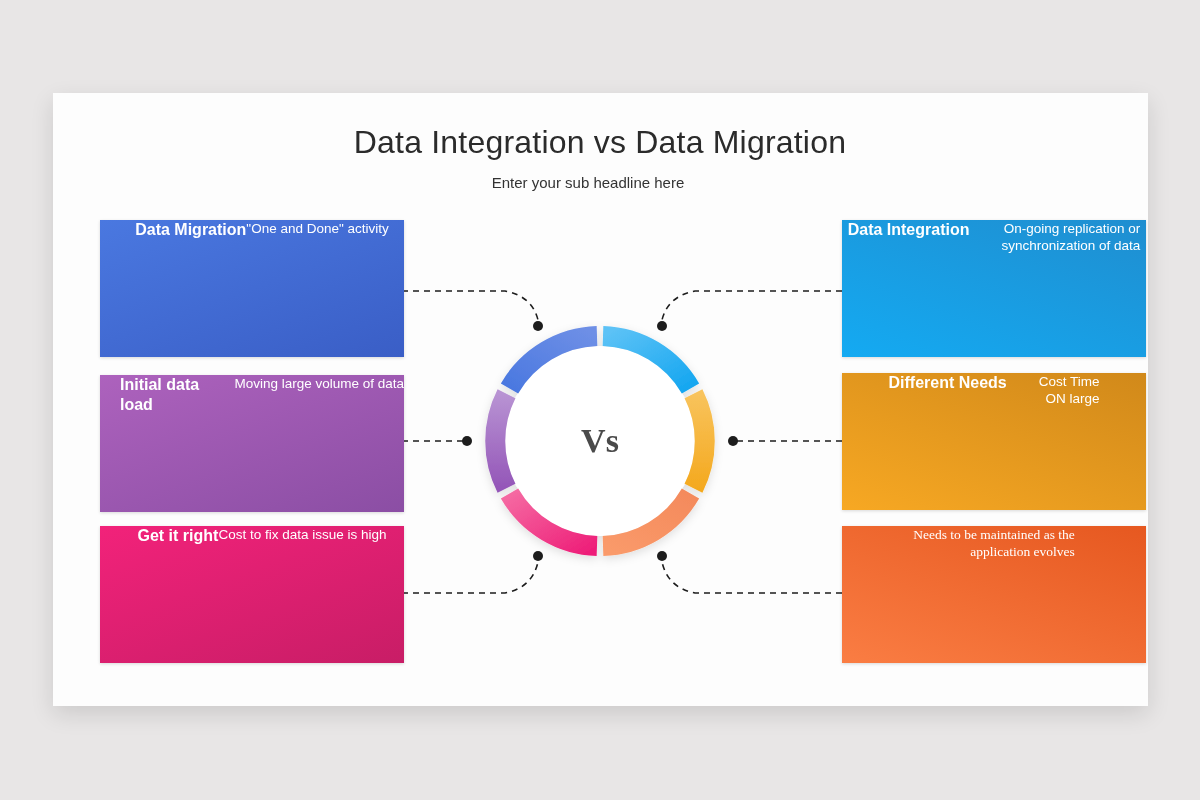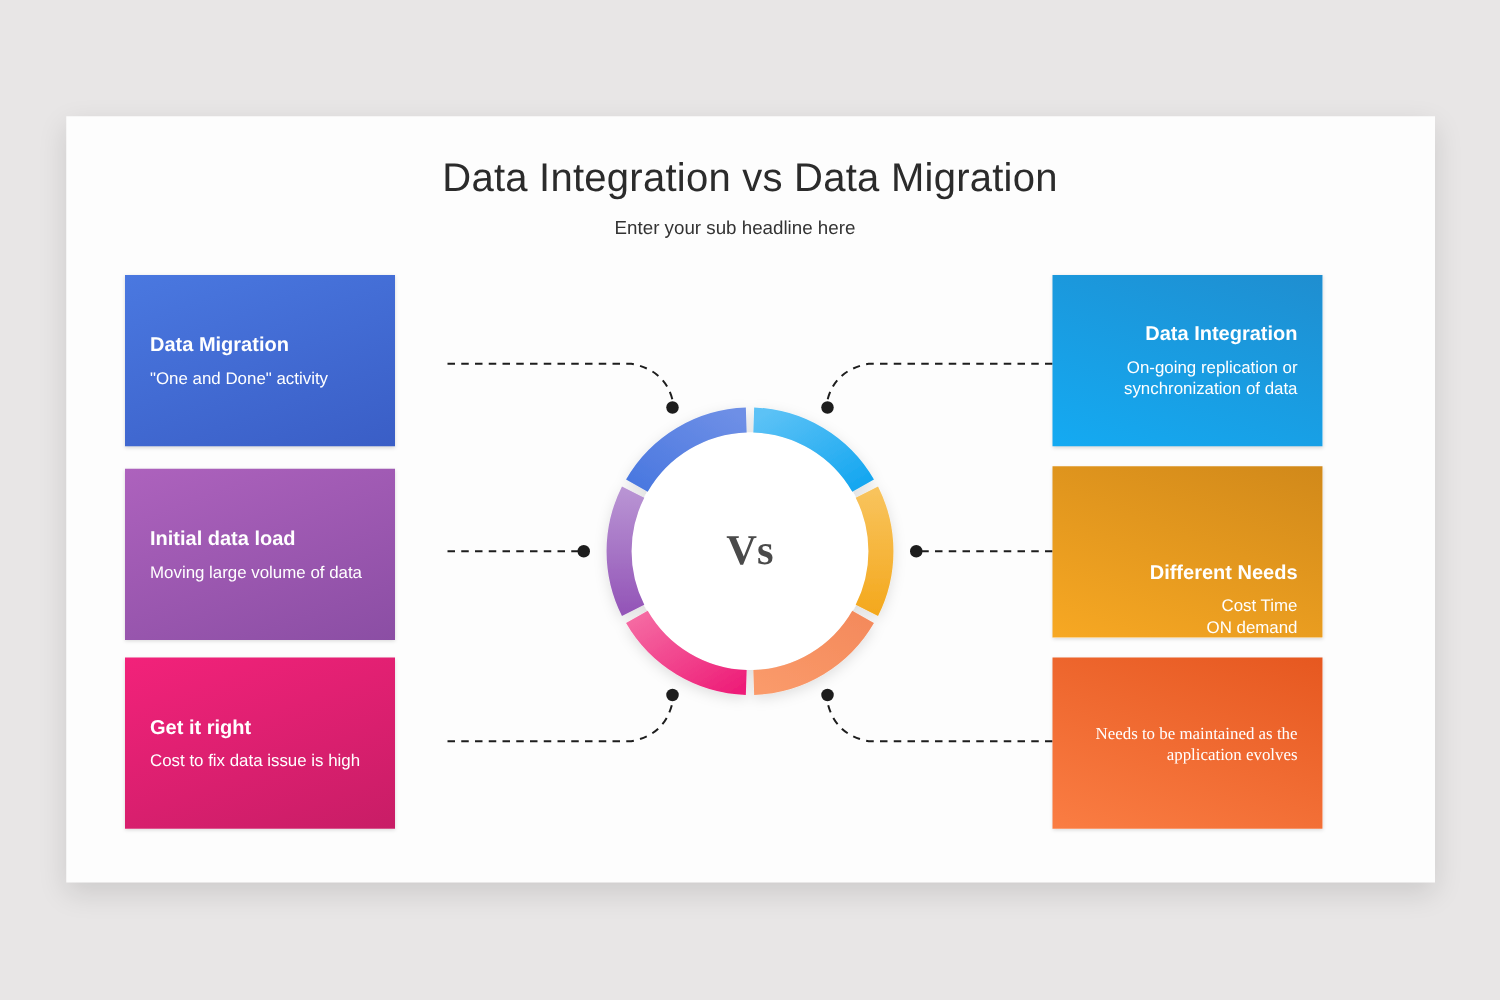--- a/index.html
+++ b/index.html
@@ -13,34 +13,34 @@
   }
   .title {
     position:absolute; left:0; top:115px; width:1200px; text-align:center;
     font-size:32px; color:#2b2b2b; letter-spacing:0.2px; line-height:54px;
   }
   .subtitle {
     position:absolute; left:0; top:173px; width:1176px; text-align:center;
     font-size:15px; color:#333; line-height:20px;
   }
   .card {
-    position:absolute; width:216px; height:137px; color:#fff; box-sizing:border-box;
+    position:absolute; width:304px; height:137px; color:#fff; box-sizing:border-box;
     box-shadow:0 1px 3px rgba(0,0,0,0.15);
-    display:flex; flex-direction:column; justify-content:center;
+    display:flex; flex-direction:row; justify-content:center;
   }
   .card.left { left:100px; padding-left:20px; text-align:left; }
-  .card.right { left:842px; padding-right:20px; text-align:right; }
+  .card.right { left:842px; text-align:right;gap:32px; }
   .card .ct { font-weight:bold; font-size:16px; line-height:20px; margin-bottom:7px; }
   .card .cd { font-size:13.5px; line-height:17px; }
   .card .cd div { white-space:nowrap; }
   #c1 { top:220px; background:linear-gradient(160deg,#4a78e0 0%,#3a5ec6 100%); }
   #c2 { top:375px; background:linear-gradient(160deg,#ad62bd 0%,#8b4ea4 100%); }
   #c3 { top:526px; background:linear-gradient(160deg,#f2227a 0%,#c81d66 100%); }
   #c4 { top:220px; background:linear-gradient(200deg,#1f8ed0 0%,#14aaf2 100%); }
-  #c5 { top:373px; background:linear-gradient(200deg,#d1891a 0%,#f7a823 100%);justify-content:flex-end; }
+  #c5 { top:373px; background:linear-gradient(200deg,#d1891a 0%,#f7a823 100%); }
   #c6 { top:526px; background:linear-gradient(200deg,#e65820 0%,#fa7d43 100%);font-family:Liberation Serif, serif; }
   .svgwrap { position:absolute; left:0; top:0; width:1200px; height:800px; pointer-events:none; }
   .vs {
     position:absolute; left:540px; top:418px; width:120px; text-align:center;
     font-size:34px; font-weight:bold; color:#4a4a4a; line-height:46px;font-family:Liberation Serif, serif;
   }
 </style>
 </head>
 <body>
 
@@ -136,21 +136,21 @@
   <div class="ct">Data Integration</div>
   <div class="cd">
     <div>On-going replication or</div>
     <div>synchronization of data</div>
   </div>
 </div>
 <div class="card right" id="c5">
   <div class="ct">Different Needs</div>
   <div class="cd">
     <div>Cost Time</div>
-    <div>ON demand</div>
+    <div>ON large</div>
   </div>
 </div>
 <div class="card right" id="c6">
   <div class="cd">
     <div>Needs to be maintained as the</div>
     <div>application evolves</div>
   </div>
 </div>
 
 </body></html>

